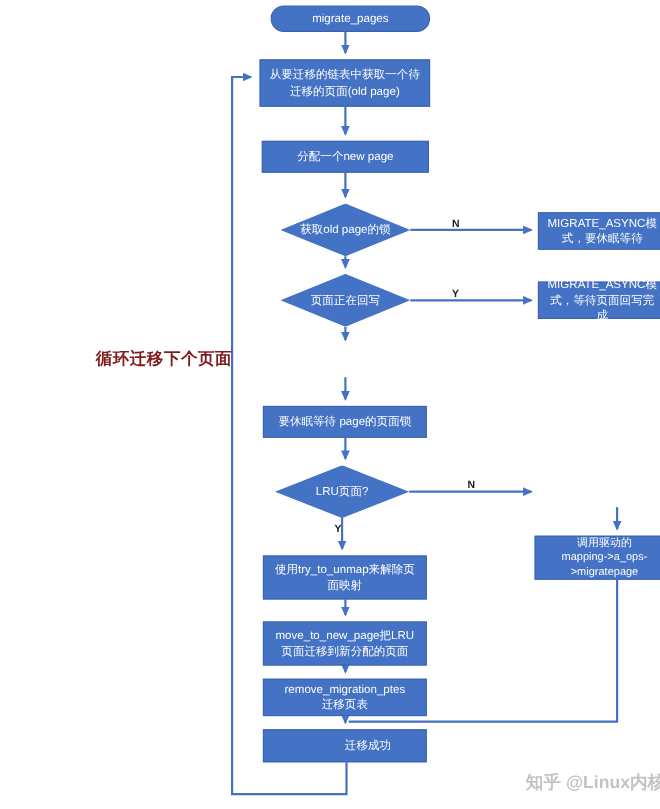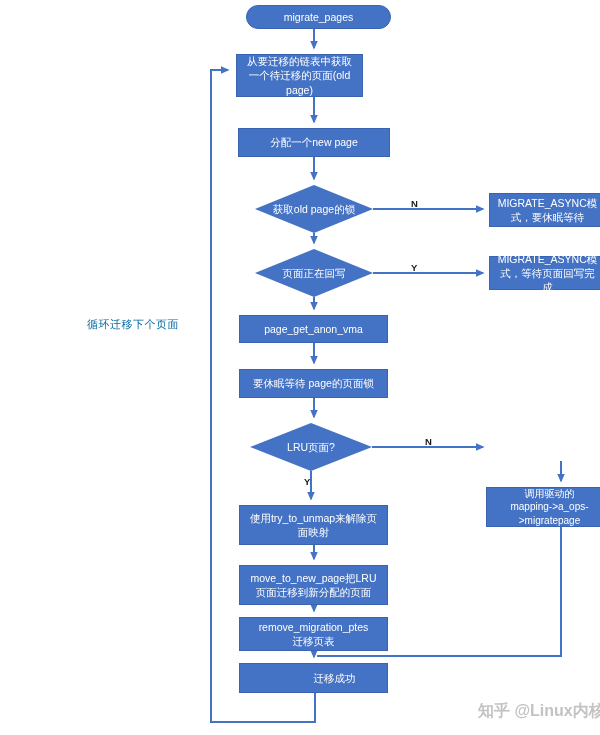--- a/index.html
+++ b/index.html
@@ -17,21 +17,21 @@
   .pill{border-radius:13px;}
   .diamond{
     background:#4472c4;border:none;padding:0;
     clip-path:polygon(50% 0,100% 50%,50% 100%,0 50%);
   }
   .diamond span{padding:0 14px;}
   .branch-label{
     position:absolute;z-index:3;font-size:9.5px;font-weight:bold;color:#1a1a1a;
   }
   .loop-label{
-    position:absolute;z-index:3;font-size:11px;font-weight:normal;color:#0369a1;
+    position:absolute;z-index:3;font-size:15px;font-weight:bold;color:#7f1d1d;
     letter-spacing:0.5px;
   }
   .watermark{
     position:absolute;z-index:3;font-size:16px;color:#c3c3c3;font-weight:bold;
   }
 </style>
 </head>
 <body>
 
 <div id="canvas">
@@ -60,39 +60,36 @@
       <path d="M518,461 L518,481" marker-end="url(#arr)"></path>
       <path d="M518,527 L518,656 L274,656"></path>
       <path d="M272,693 L272,722 L168,722 L168,70 L185,70" marker-end="url(#arr)"></path>
     </g>
   </svg>
 
   <div class="node pill" style="left:203px;top:5px;width:145px;height:24px;">
     <span>migrate_pages</span>
   </div>
 
-  <div class="node" style="left:193px;top:54px;width:127px;height:43px;">
+  <div class="node" style="left:193px;top:54px;width:155px;height:43px;">
     <span>从要迁移的链表中获取一个待迁移的页面(old page)</span>
   </div>
 
   <div class="node" style="left:195px;top:128px;width:152px;height:29px;">
     <span>分配一个new page</span>
   </div>
 
   <div class="node diamond" style="left:212px;top:185px;width:118px;height:48px;">
     <span>获取old page的锁</span>
   </div>
 
   <div class="node diamond" style="left:212px;top:249px;width:118px;height:48px;">
     <span>页面正在回写</span>
   </div>
 
-  <div class="node" style="left:196px;top:315px;width:149px;height:28px;">
-    <span>page_get_anon_vma</span>
-  </div>
 
   <div class="node" style="left:196px;top:369px;width:149px;height:29px;">
     <span>要休眠等待 page的页面锁</span>
   </div>
 
   <div class="node diamond" style="left:207px;top:423px;width:122px;height:48px;">
     <span>LRU页面?</span>
   </div>
 
   <div class="node" style="left:196px;top:505px;width:149px;height:40px;">

